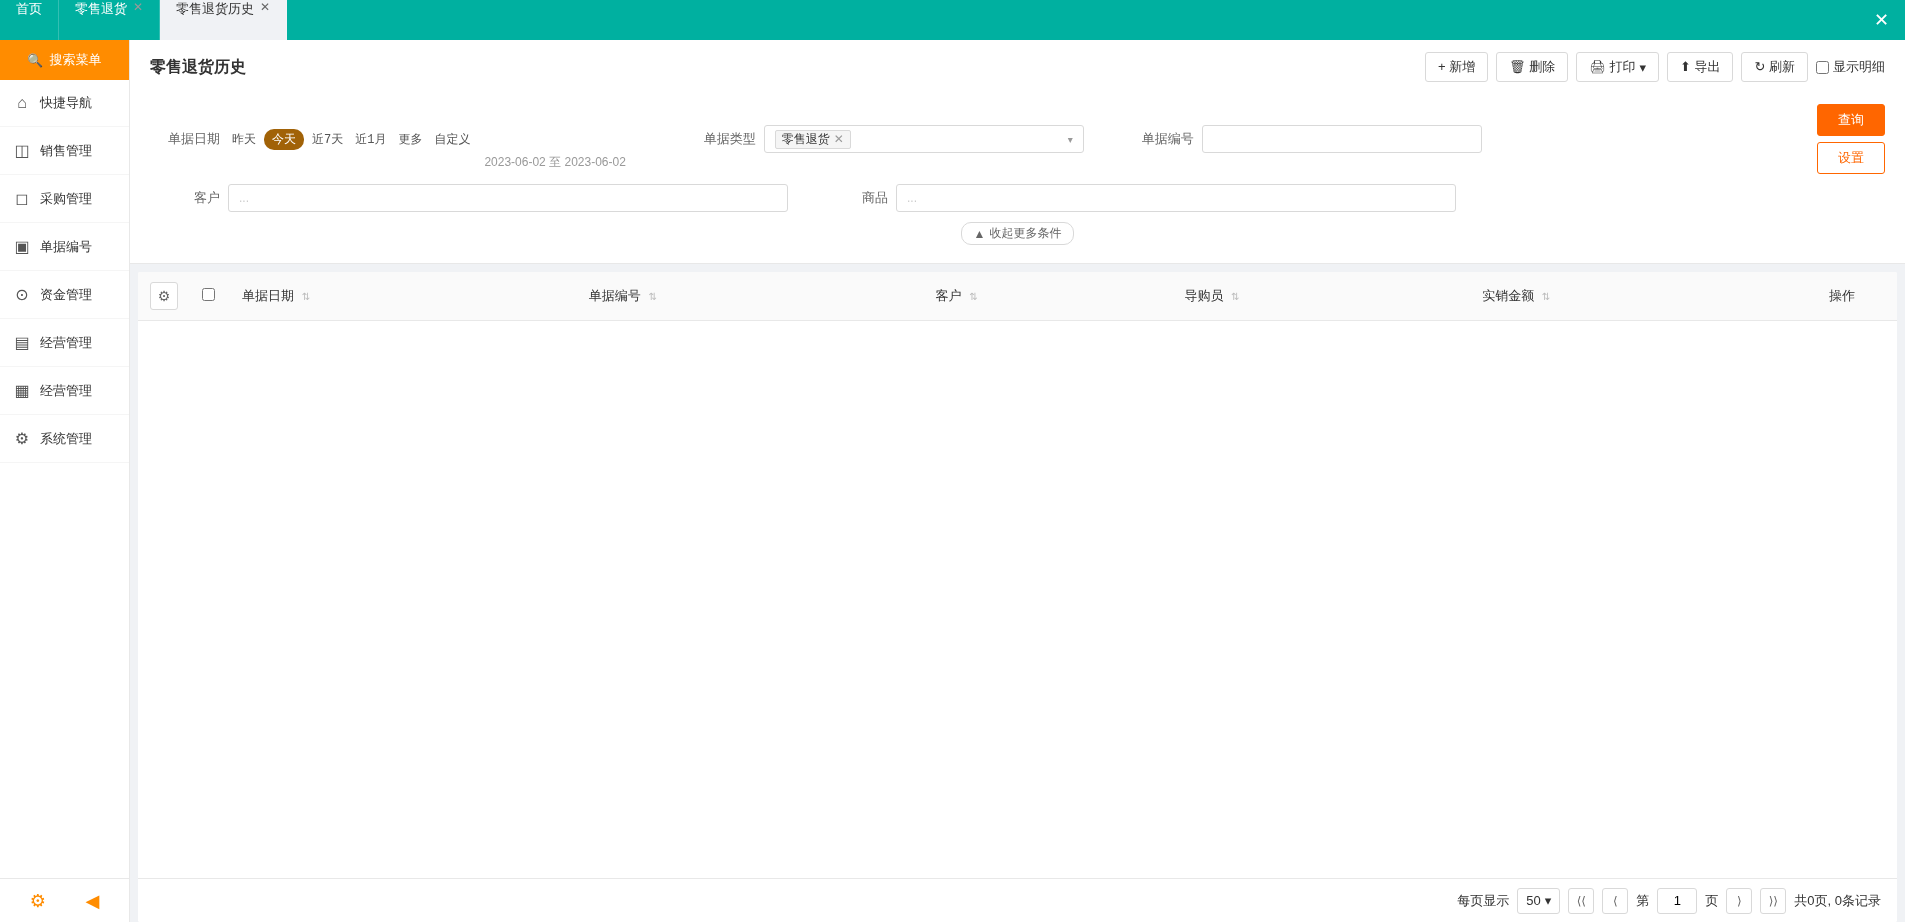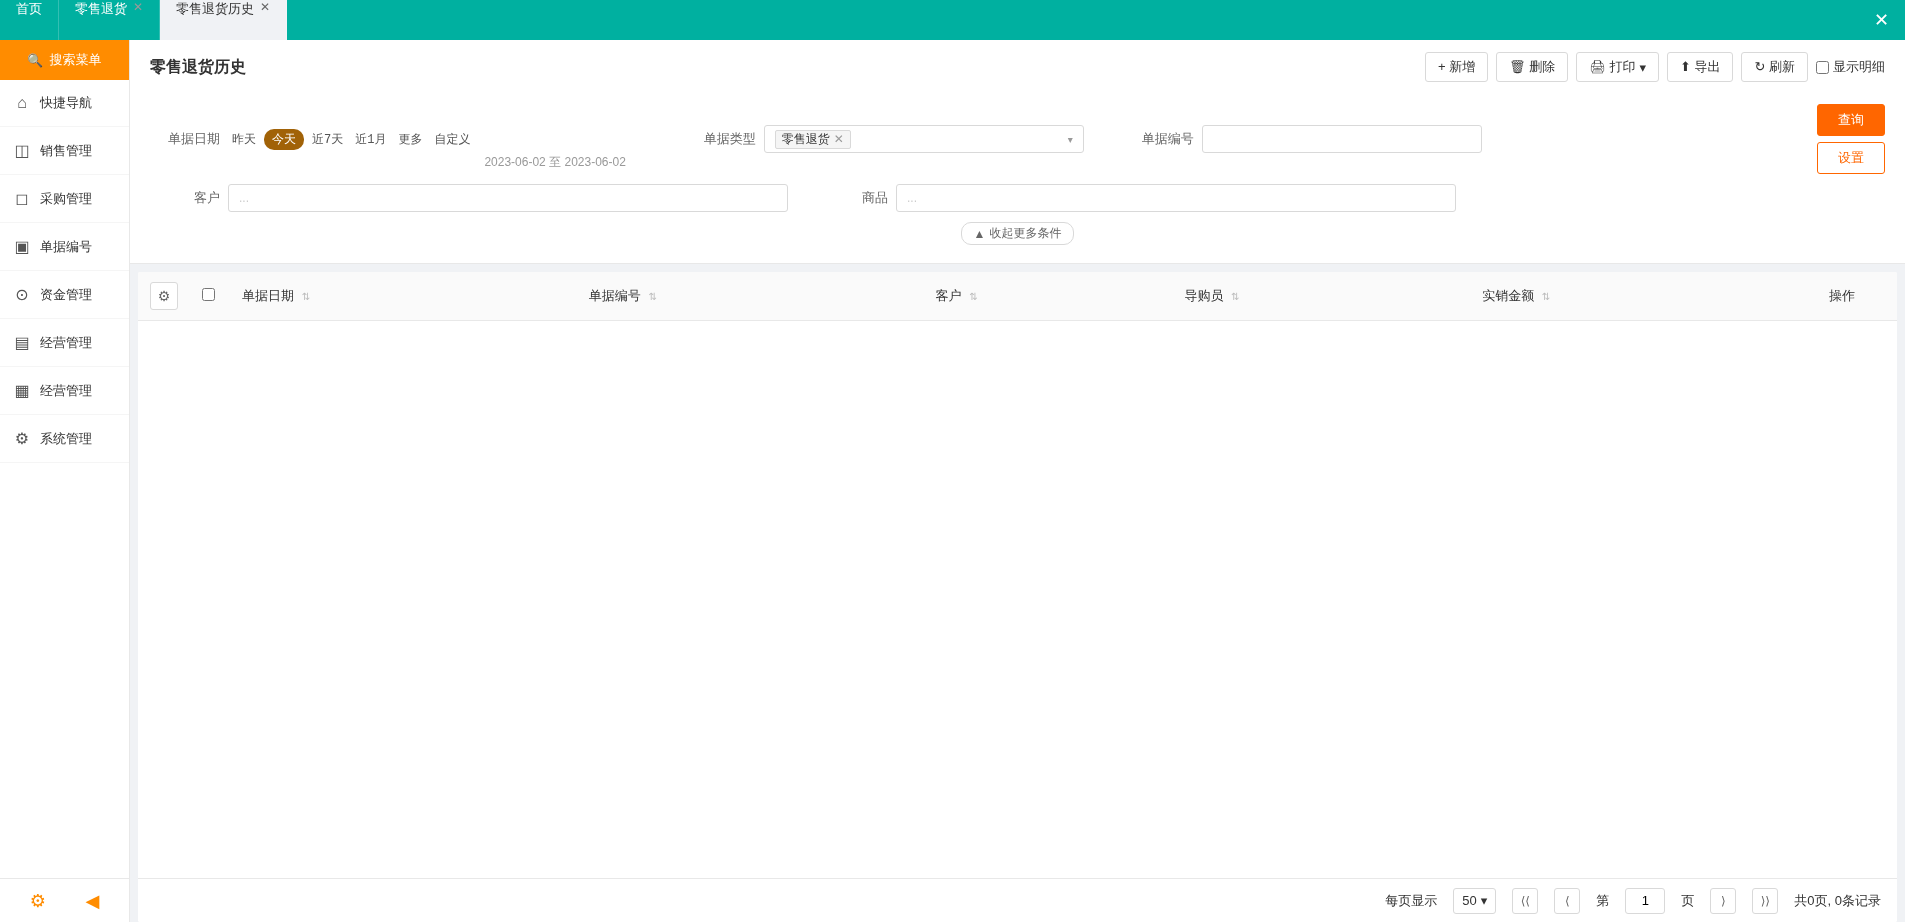--- a/index.html
+++ b/index.html
@@ -341,21 +341,21 @@
 
     
     .pagination-bar {
       height: 44px;
       background: #fff;
       border-top: 1px solid #e8e8e8;
       display: flex;
       align-items: center;
       justify-content: flex-end;
       padding: 0 16px;
-      gap: 16px;
+      gap: 8px;
       font-size: 13px;
       color: #333;
       flex-shrink: 0;
     }
     .page-size-select {
       border: 1px solid #d9d9d9;
       border-radius: 3px;
       padding: 2px 8px;
       font-size: 13px;
       height: 26px;

